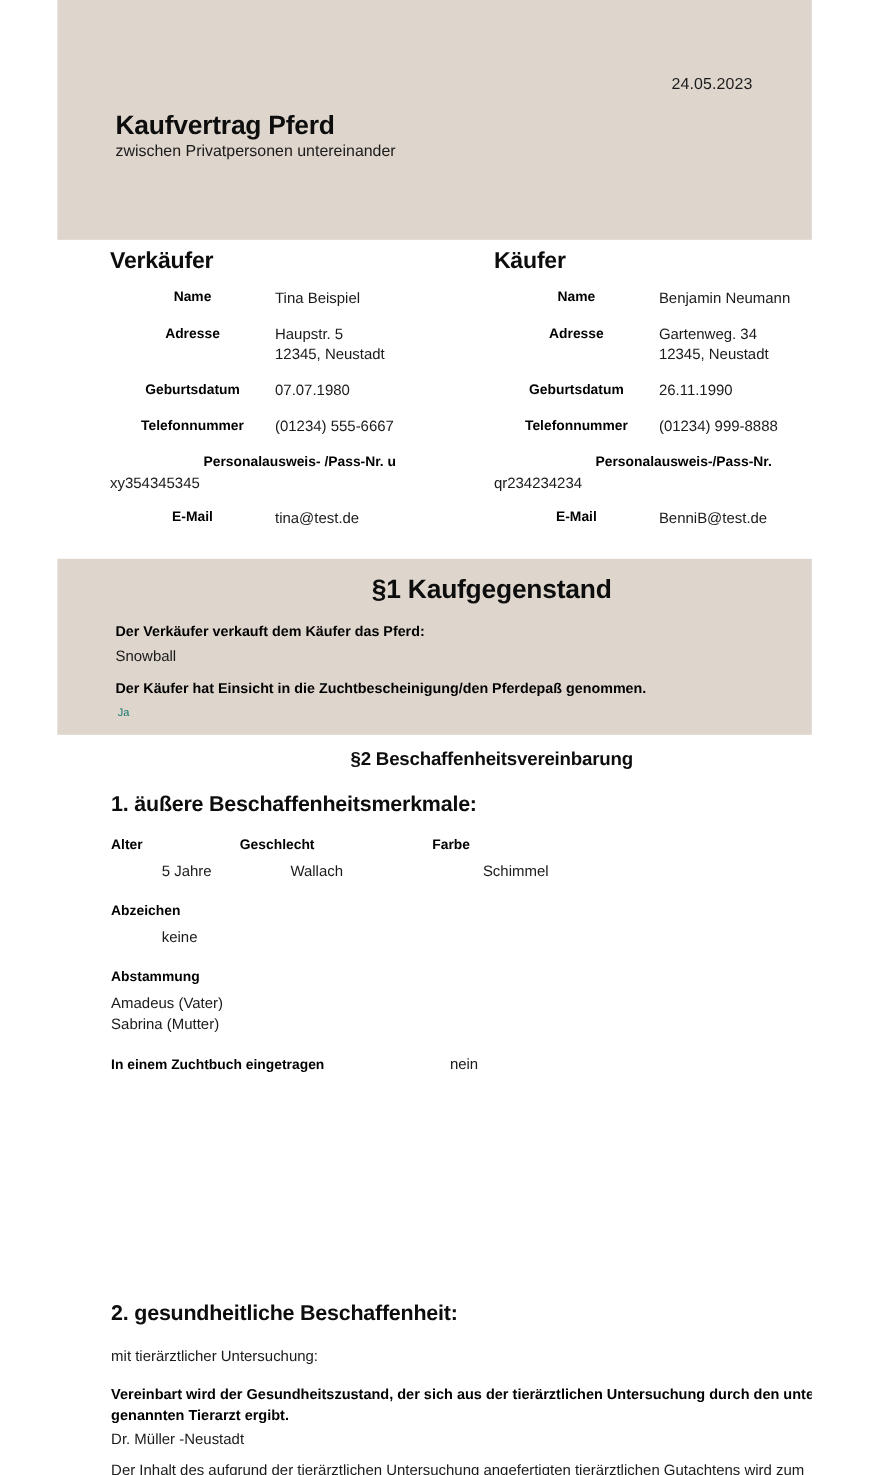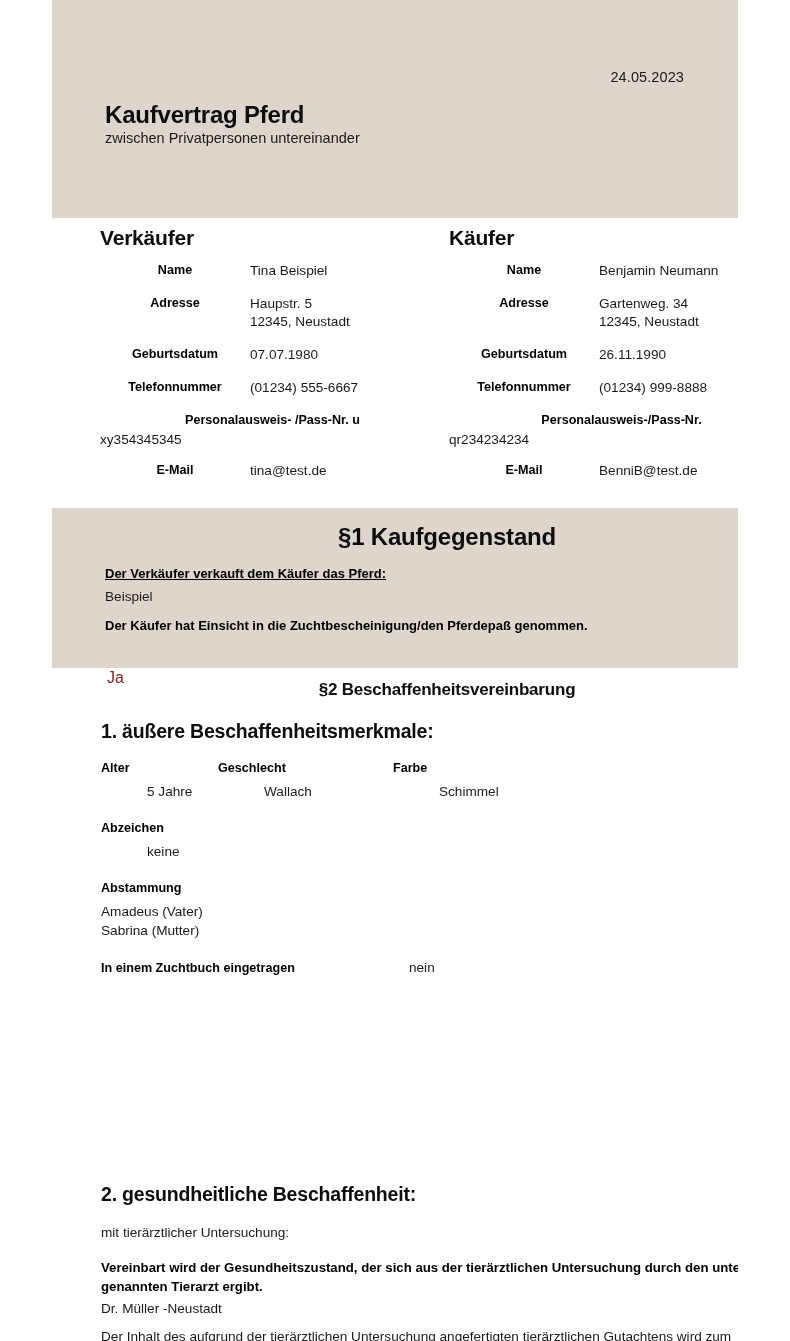--- a/index.html
+++ b/index.html
@@ -122,21 +122,20 @@
     letter-spacing: -0.2px;
     color: #0d0d0d;
   }
   .s1-q1 {
     position: absolute;
     left: 53px;
     top: 57px;
     font-size: 13px;
     font-weight: bold;
     line-height: 18px;
-    text-decoration: underline;
   }
   .s1-a1 {
     position: absolute;
     left: 53px;
     top: 80px;
     font-size: 13.6px;
     line-height: 18px;
     color: #1a1a1a;
   }
   .s1-q2 {
@@ -144,24 +143,23 @@
     left: 53px;
     top: 109px;
     font-size: 13px;
     font-weight: bold;
     line-height: 18px;
   }
   .s1-a2 {
     position: absolute;
     left: 55px;
     top: 132px;
-    font-size: 16px;
-    line-height: 18px;
-    color: #7f1d1d;
-    margin-top: 29px;
+    font-size: 10px;
+    line-height: 18px;
+    color: #0f766e;
   }
 
   
   .s2-heading {
     position: absolute;
     left: 0;
     top: 676px;
     width: 790px;
     text-align: center;
     font-size: 17px;
@@ -372,21 +370,21 @@
 
     <div class="field-row">
       <div class="field-label">E-Mail</div>
       <div class="field-value">BenniB@test.de</div>
     </div>
   </div>
 
   <div class="s1-band">
     <div class="s1-heading">§1 Kaufgegenstand</div>
     <div class="s1-q1">Der Verkäufer verkauft dem Käufer das Pferd:</div>
-    <div class="s1-a1">Beispiel</div>
+    <div class="s1-a1">Snowball</div>
     <div class="s1-q2">Der Käufer hat Einsicht in die Zuchtbescheinigung/den Pferdepaß genommen.</div>
     <div class="s1-a2">Ja</div>
   </div>
 
   <div class="s2-heading">§2 Beschaffenheitsvereinbarung</div>
   <div class="sub-heading-1">1. äußere Beschaffenheitsmerkmale:</div>
 
   <div class="traits">
     <div class="trait-cols">
       <div class="trait-col c1">

